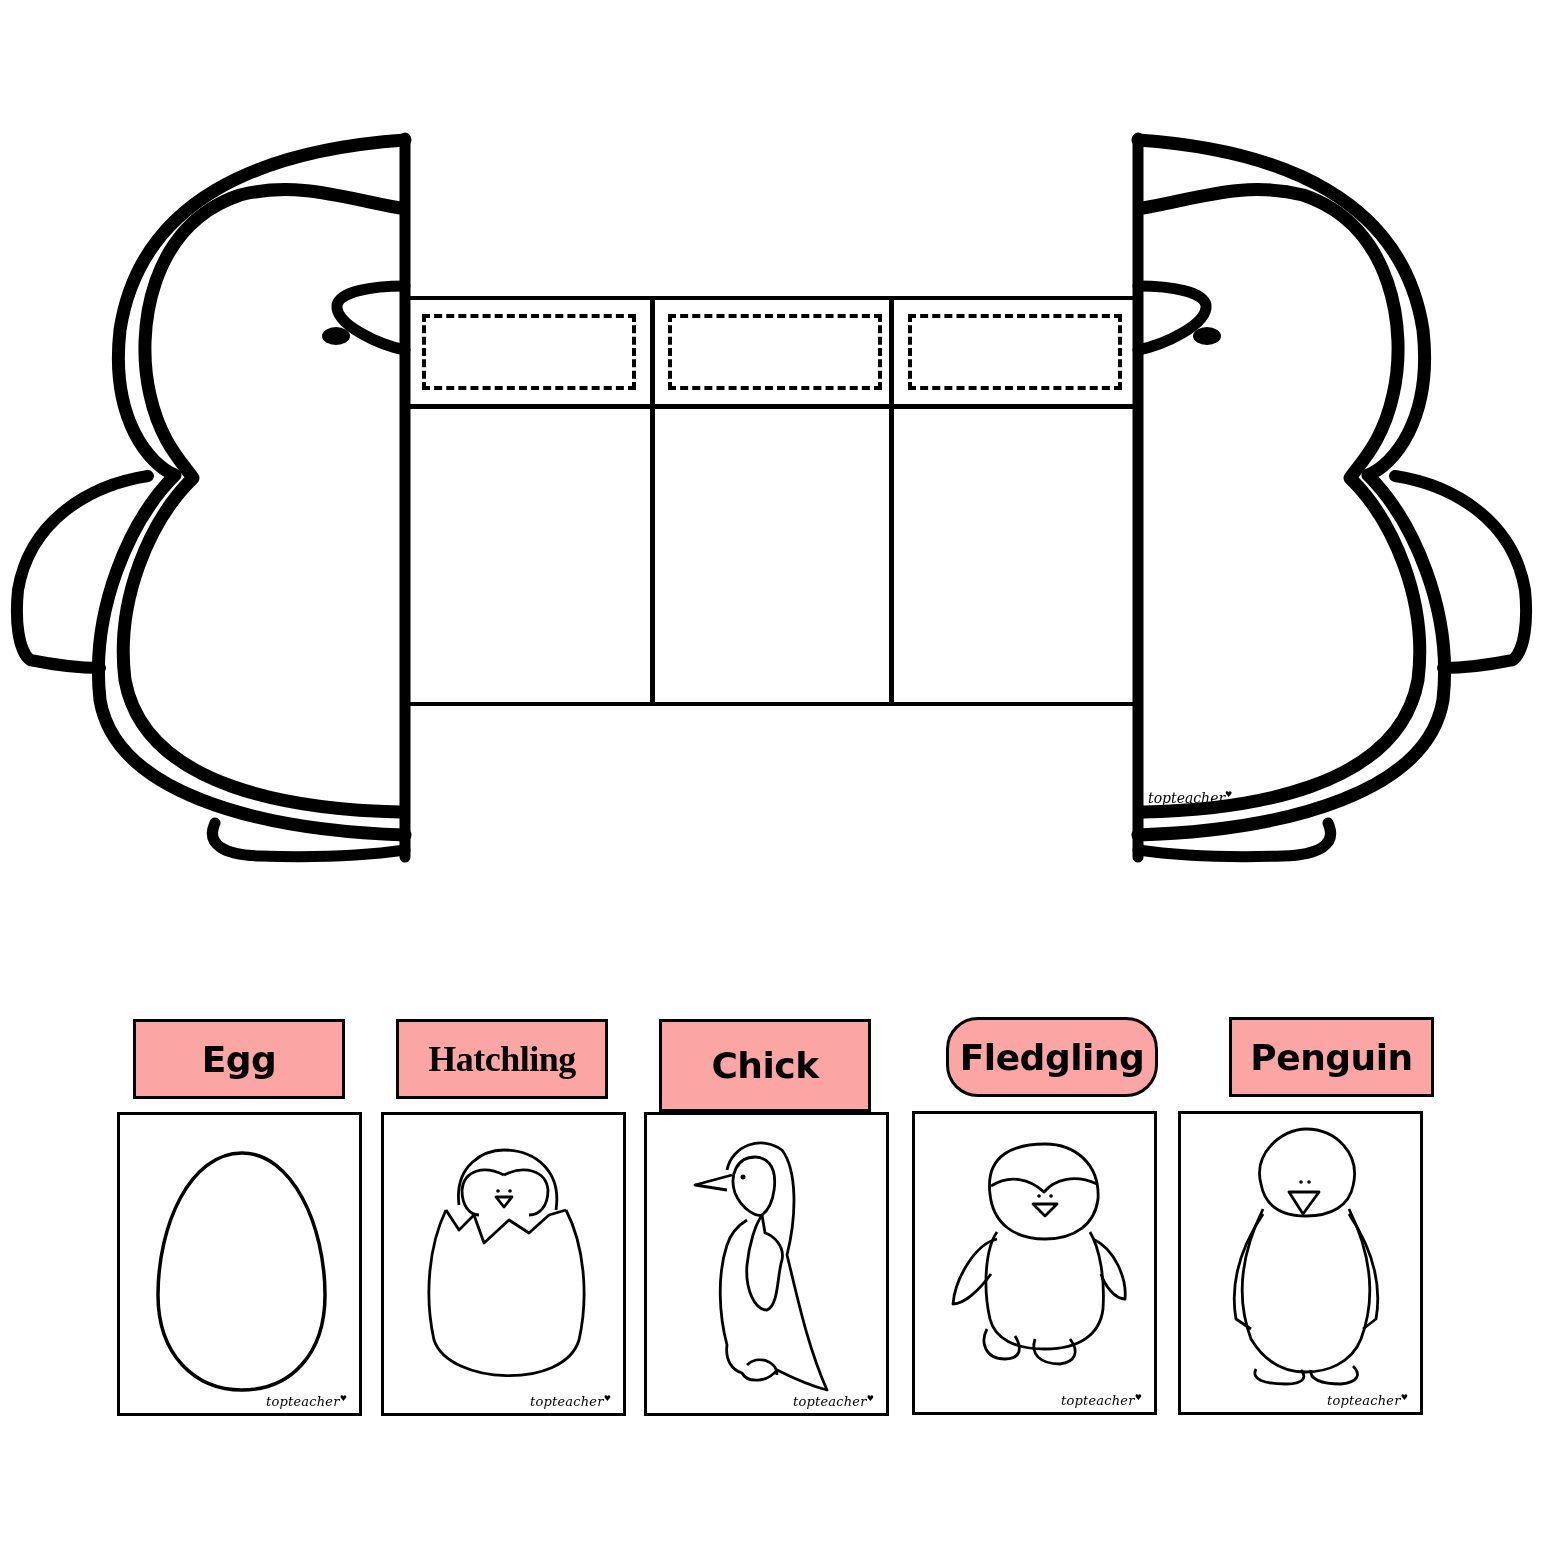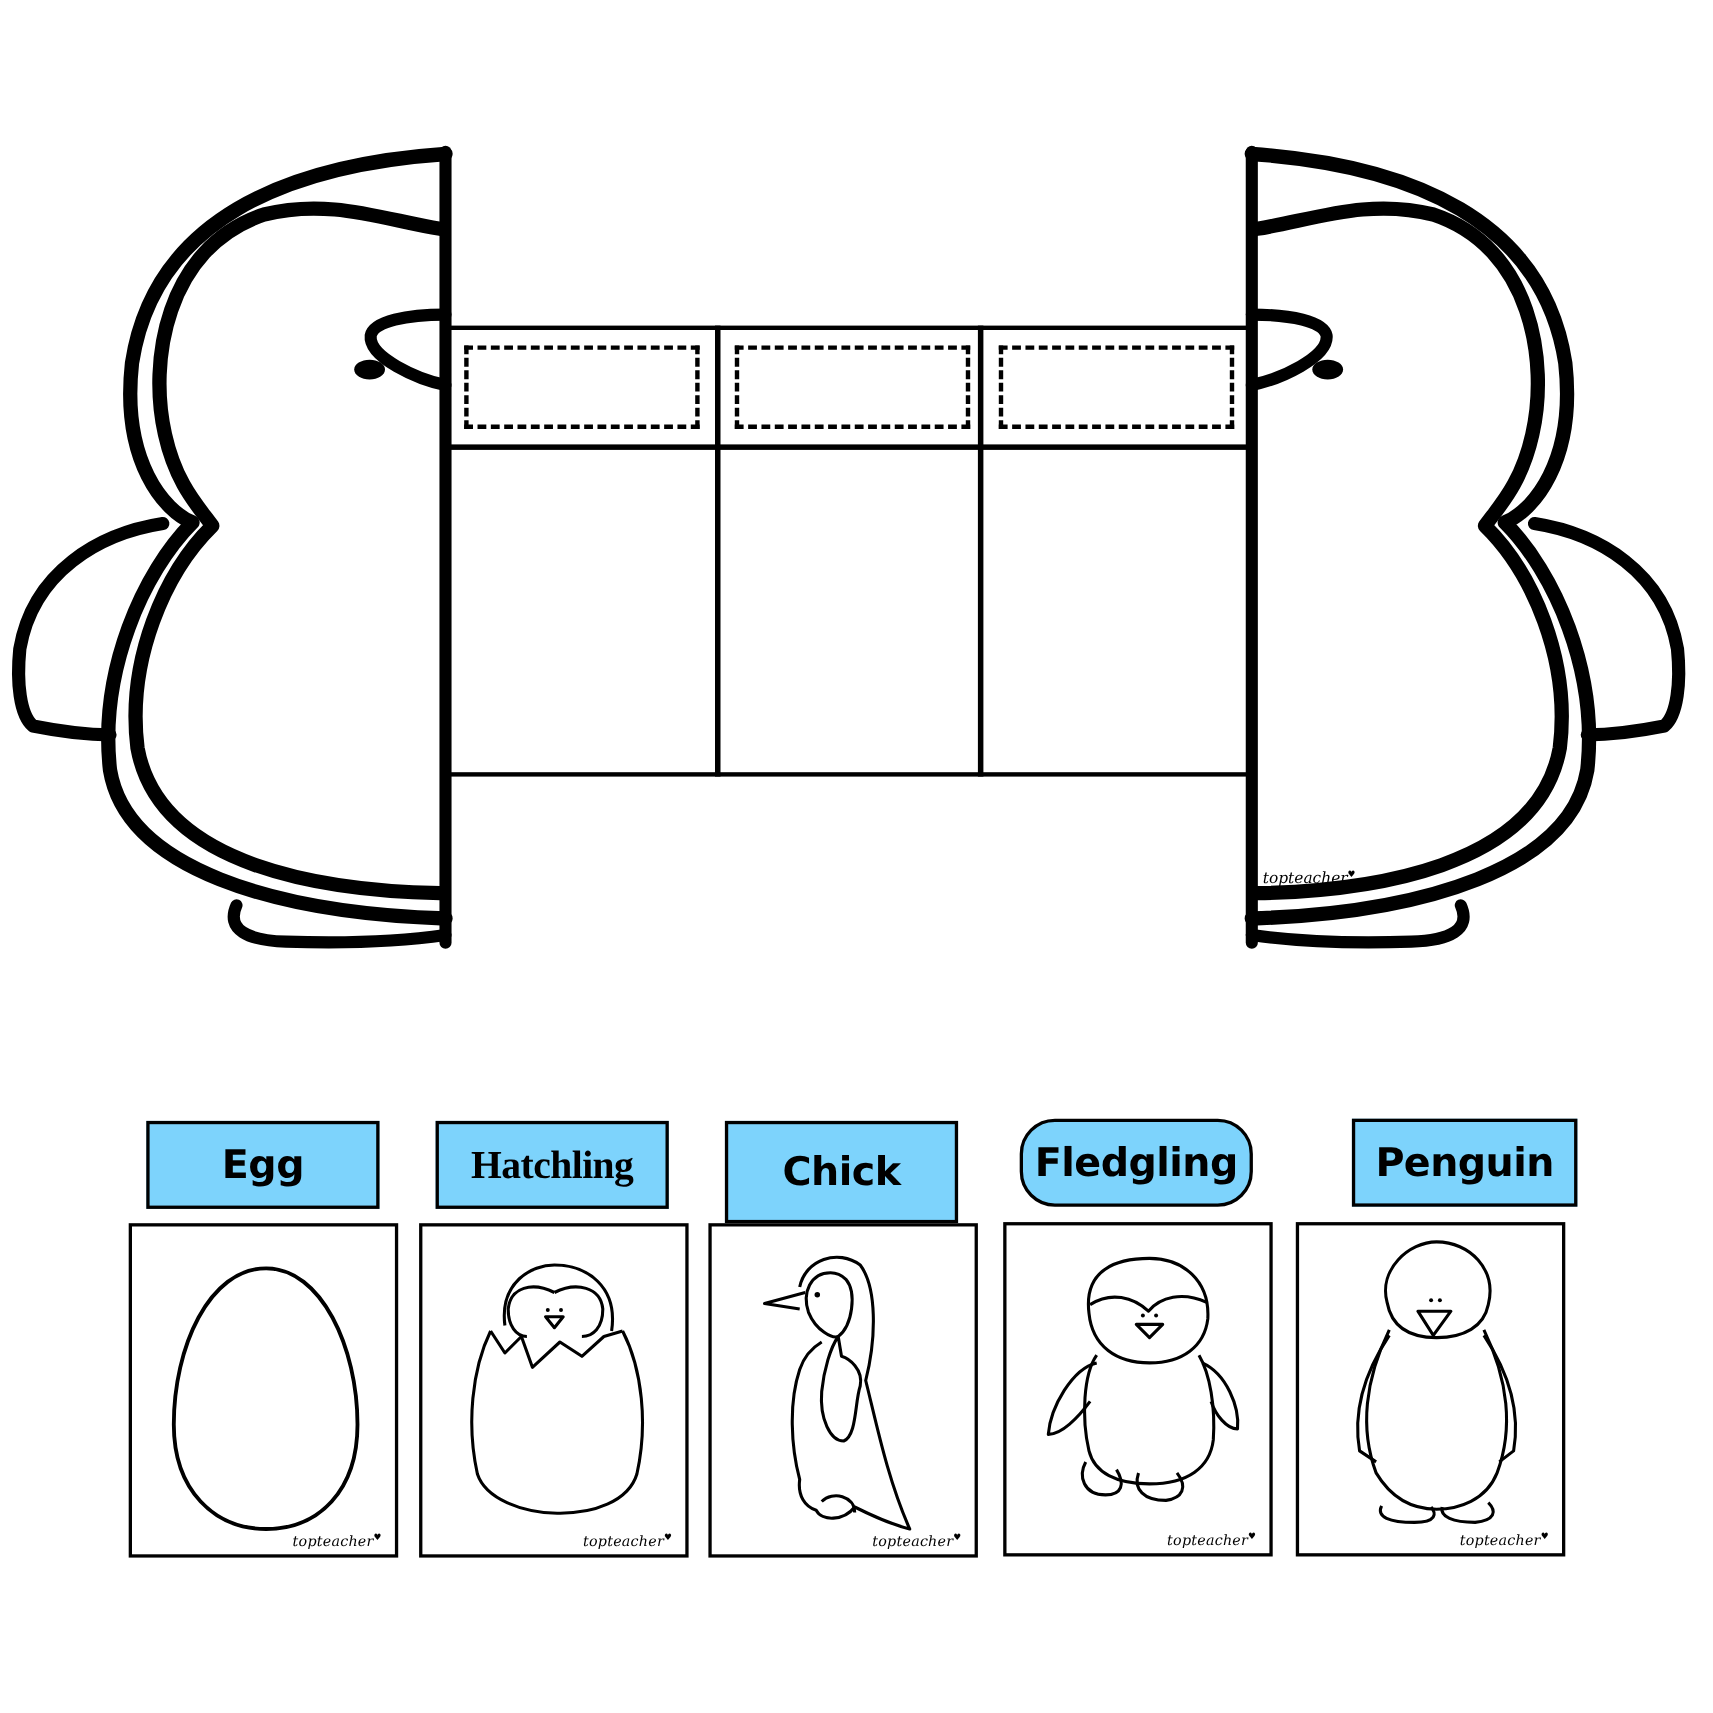--- a/index.html
+++ b/index.html
@@ -17,21 +17,21 @@
     .tbl-v { position: absolute; top: 0; width: 5px; height: 410px; background: #000; }
     .drop-zone {
       position: absolute; top: 18px; height: 76px;
       border: 4px dashed #000; box-sizing: border-box;
     }
     .picture-slot { position: absolute; top: 113px; height: 293px; }
 
     
     .label-card {
       position: absolute; box-sizing: border-box;
-      border: 3px solid #000; background: #7dd3fc;
+      border: 3px solid #000; background: #fca5a5;
       display: flex; align-items: center; justify-content: center;
       font-family: "DejaVu Sans", sans-serif; font-weight: bold;
       font-size: 36px; letter-spacing: -0.5px; cursor: grab;
     }
     .picture-card {
       position: absolute; box-sizing: border-box;
       border: 3px solid #000; background: #fff; cursor: grab;
     }
     .picture-card svg { position: absolute; left: 0; top: 0; }
     .brand {
@@ -99,21 +99,21 @@
 
 <div class="label-card" style="left:133px; top:1019px; width:212px; height:80px;">
     <span>Egg</span>
   </div>
 <div class="label-card" style="left:396px; top:1019px; width:212px; height:80px;font-family:Liberation Serif, serif;">
     <span>Hatchling</span>
   </div>
 <div class="label-card" style="left:659px; top:1019px; width:212px; height:93px;">
     <span>Chick</span>
   </div>
-<div class="label-card" style="left:927px; top:1017px; width:212px; height:80px;border-radius:32px;">
+<div class="label-card" style="left:946px; top:1017px; width:212px; height:80px;border-radius:32px;">
     <span>Fledgling</span>
   </div>
 <div class="label-card" style="left:1193px; top:1017px; width:205px; height:80px;margin-left:36px;">
     <span>Penguin</span>
   </div>
 
 <div class="picture-card" style="left:117px; top:1112px; width:245px; height:304px;">
   <svg width="245" height="304">
     <path d="M122 38 C 70 38, 38 110, 38 180 C 38 240, 75 275, 122 275 C 170 275, 205 240, 205 180 C 205 110, 172 38, 122 38 Z" fill="none" stroke="#000" stroke-width="3.5"></path>
   </svg>

